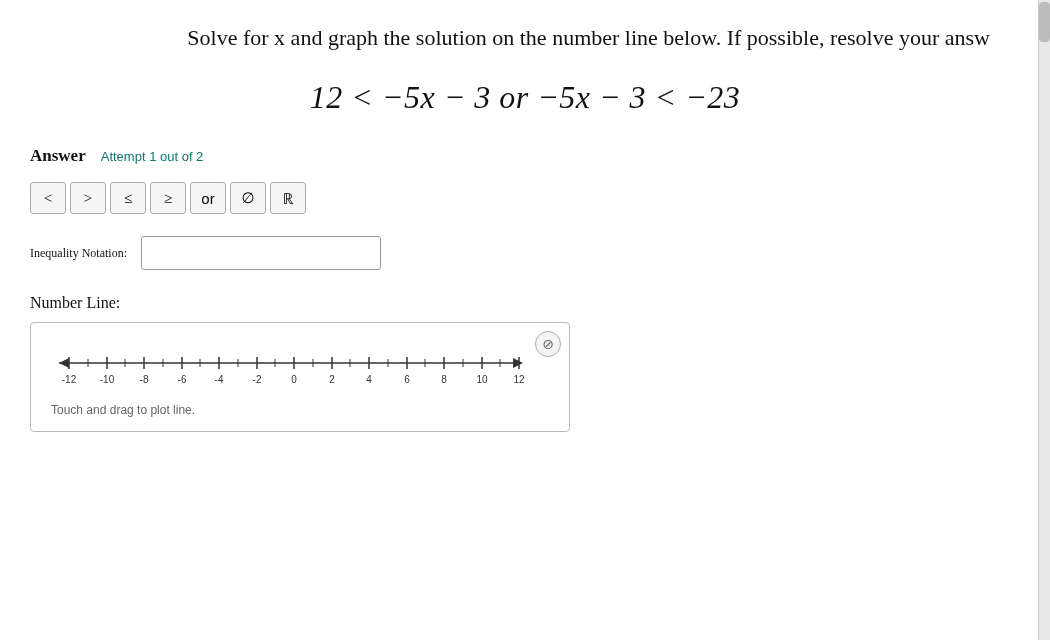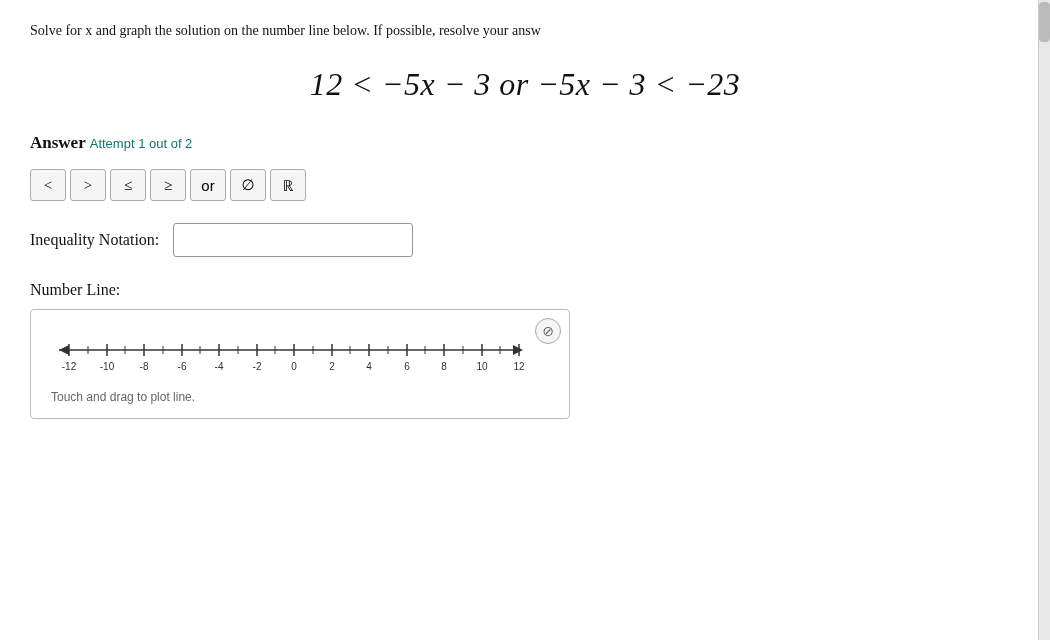--- a/index.html
+++ b/index.html
@@ -7,36 +7,37 @@
       font-family: Georgia, 'Times New Roman', serif;
       background: #fff;
       width: 1050px;
       min-height: 640px;
       overflow: hidden;
       padding: 20px 30px;
       font-size: 16px;
       color: #111;
     }
     .problem-text {
-      font-size: 14px;
+      font-size: 22px;
       line-height: 1.6;
       margin-bottom: 24px;
       max-width: 960px;
+      text-align: right;
     }
     .equation-block {
       text-align: center;
       font-size: 32px;
       font-style: italic;
       margin: 20px 0 30px 0;
       letter-spacing: 0.5px;
     }
     .answer-header {
       display: flex;
       align-items: baseline;
-      gap: 4px;
+      gap: 15px;
       margin-bottom: 16px;
     }
     .answer-label {
       font-weight: bold;
       font-size: 17px;
     }
     .attempt-text {
       font-size: 13px;
       color: #0f766e;
       font-family: Arial, sans-serif;
@@ -58,21 +59,21 @@
       font-family: Georgia, serif;
     }
     .inequality-row {
       display: flex;
       align-items: center;
       gap: 14px;
       margin-bottom: 24px;
       font-size: 16px;
     }
     .inequality-label {
-      font-size: 16px;
+      font-size: 12px;
       white-space: nowrap;
     }
     .inequality-input {
       width: 240px;
       height: 34px;
       border: 1px solid #999;
       border-radius: 3px;
       padding: 4px 8px;
       font-size: 15px;
       font-family: Georgia, serif;

